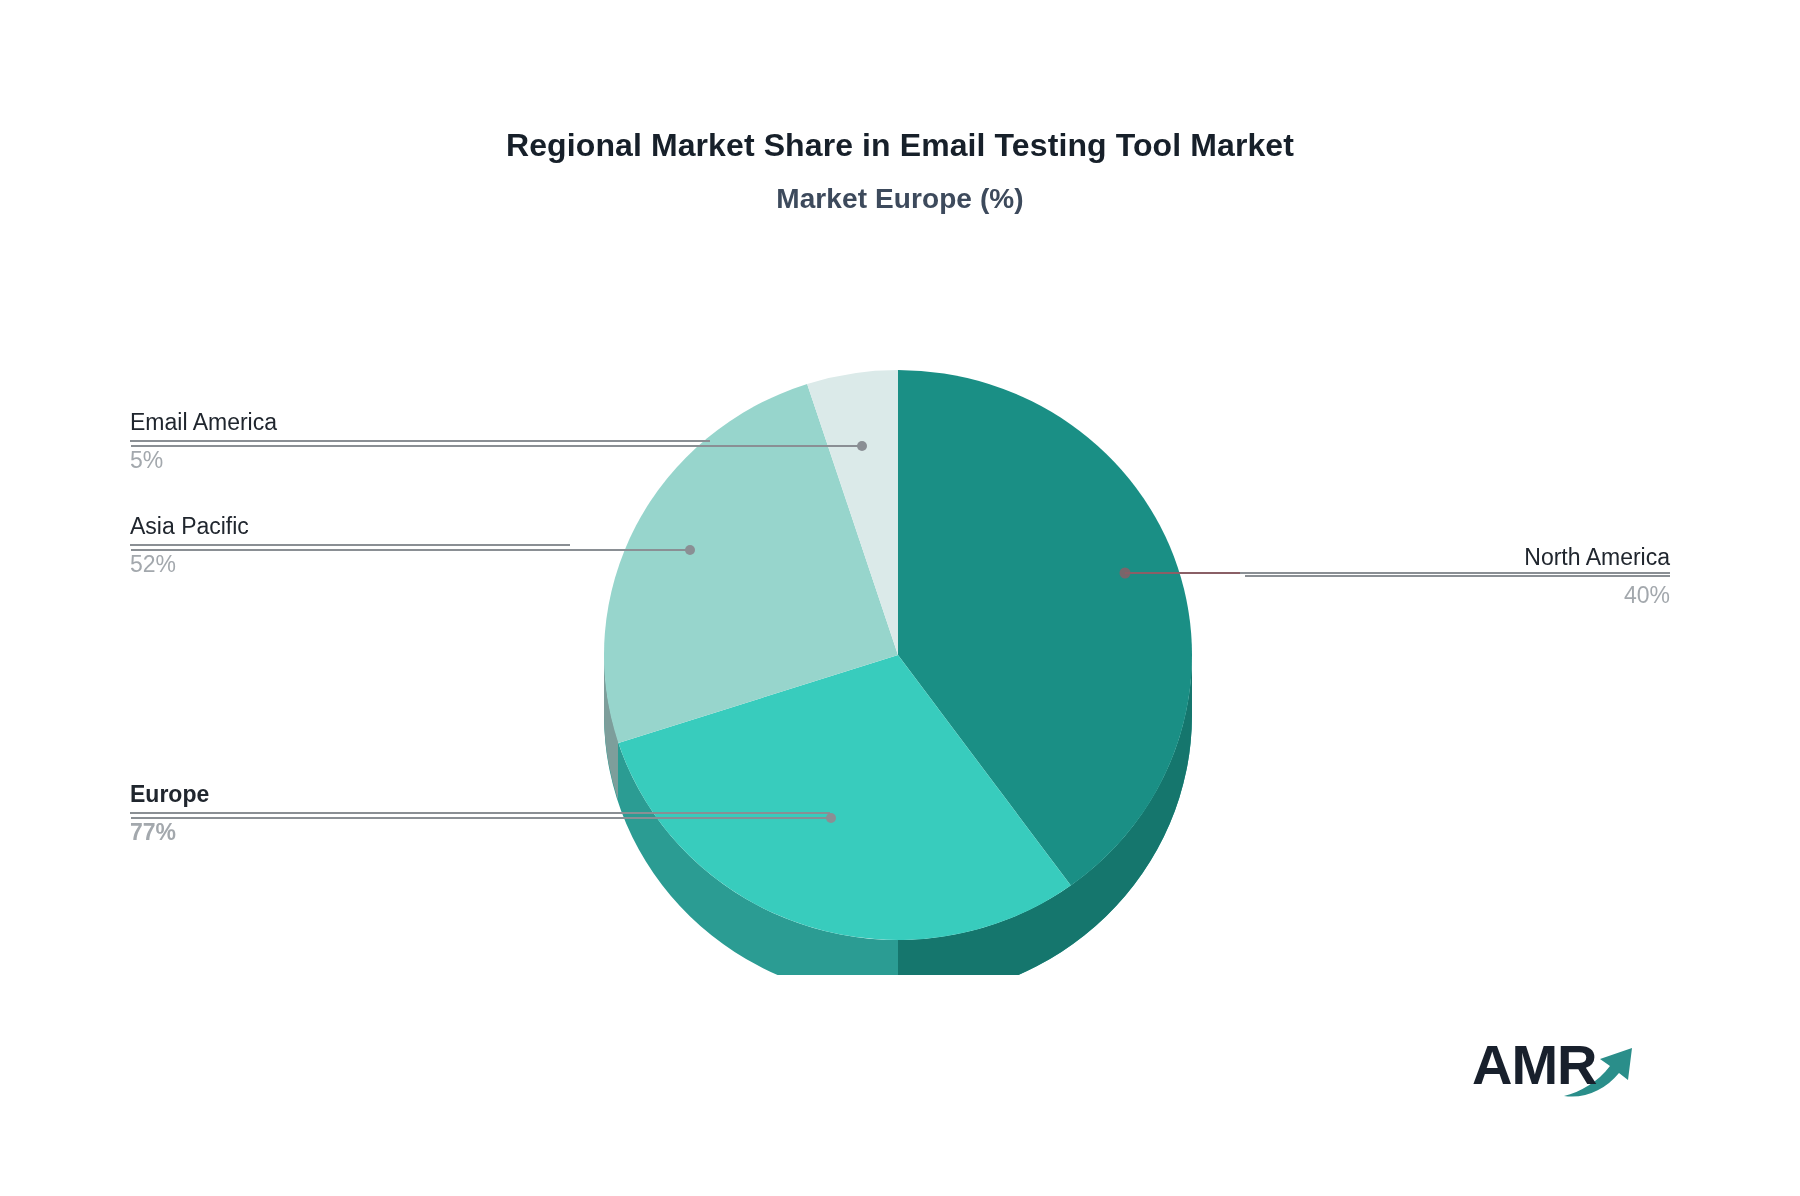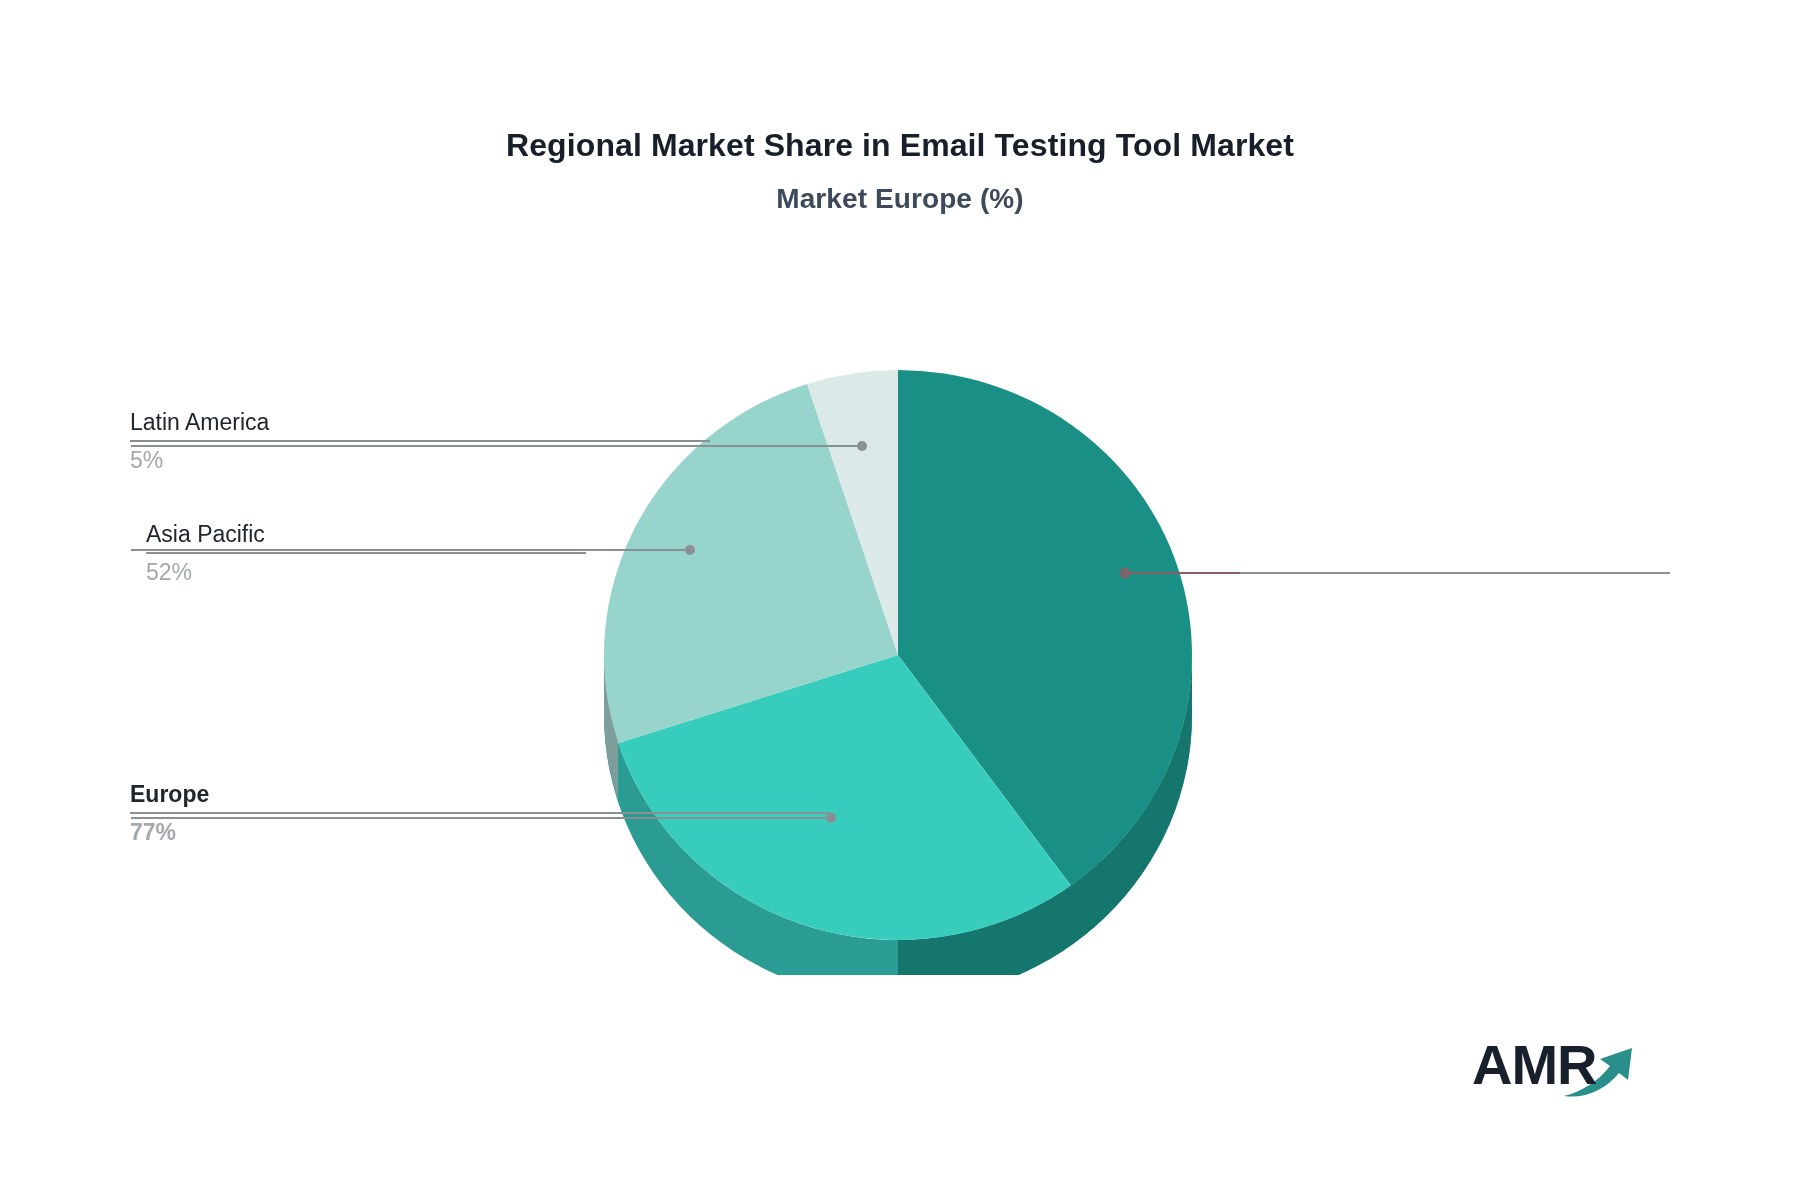--- a/index.html
+++ b/index.html
@@ -74,21 +74,21 @@
     font-size: 23px;
     color: #a3a8ad;
     line-height: 1.3;
     margin-top: 4px;
     white-space: nowrap;
   }
   .callout.left  { text-align: left;  }
   .callout.right { text-align: right; }
 
   #callout-latin-america { left: 130px; top: 408px; width: 580px; }
-  #callout-asia-pacific  { left: 146px; top: 512px; width: 440px; margin-top: 8px; }
+  #callout-asia-pacific  { left: 130px; top: 512px; width: 440px; }
   #callout-europe        { left: 130px; top: 780px; width: 700px; font-weight: bold; }
   #callout-north-america { left: 1245px; top: 543px; width: 425px; }
 
   
   #connectors {
     position: absolute;
     left: 0; top: 0;
     width: 1800px; height: 1196px;
     pointer-events: none;
   }
@@ -169,37 +169,42 @@
     </g>
 
     <g>
       <line x1="1125" y1="573" x2="1670" y2="573" stroke="#8a8f94" stroke-width="1.8"></line>
       <line x1="1125" y1="573" x2="1240" y2="573" stroke="#8a5f66" stroke-width="1.8"></line>
       <circle cx="1125" cy="573" r="5.5" fill="#8a5f66" opacity="0.85"></circle>
     </g>
   </svg>
 
   <div class="callout left" id="callout-latin-america">
-    <div class="cl-name">Latin America</div>
+    <div class="cl-name">Email America</div>
     <div class="cl-rule"></div>
     <div class="cl-value">5%</div>
   </div>
 
   <div class="callout left" id="callout-asia-pacific">
     <div class="cl-name">Asia Pacific</div>
     <div class="cl-rule"></div>
     <div class="cl-value">52%</div>
   </div>
 
   <div class="callout left" id="callout-europe">
     <div class="cl-name">Europe</div>
     <div class="cl-rule"></div>
     <div class="cl-value">77%</div>
   </div>
 
+  <div class="callout right" id="callout-north-america">
+    <div class="cl-name">North America</div>
+    <div class="cl-rule"></div>
+    <div class="cl-value">40%</div>
+  </div>
 
   <div id="amr-logo">
     <svg viewBox="0 0 178 76" xmlns="http://www.w3.org/2000/svg">
 
       <path id="logo-arrow" d="M 92 68 C 108 64 126 54 138 38 L 128 31 L 160 20 L 156 52 L 147 45
                C 133 62 113 71 92 68 Z" fill="#2a8e8a"></path>
       <text id="logo-text" x="0" y="56" font-family="Liberation Sans, sans-serif" font-size="56" font-weight="bold" letter-spacing="-1" fill="#18202c">AMR</text>
     </svg>
   </div>
 

